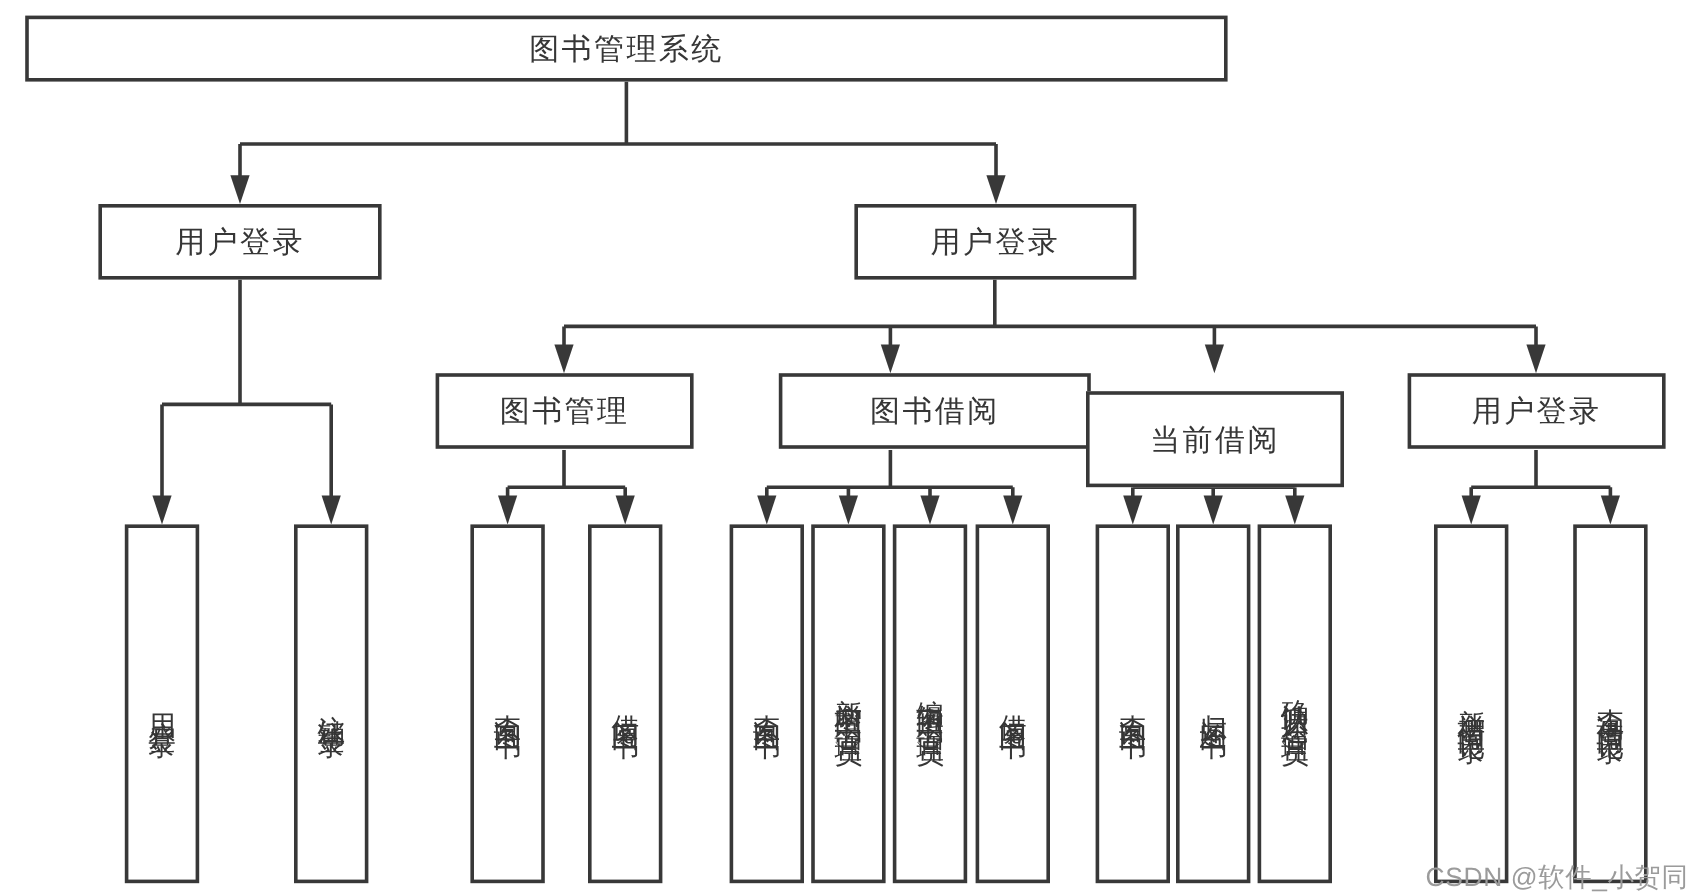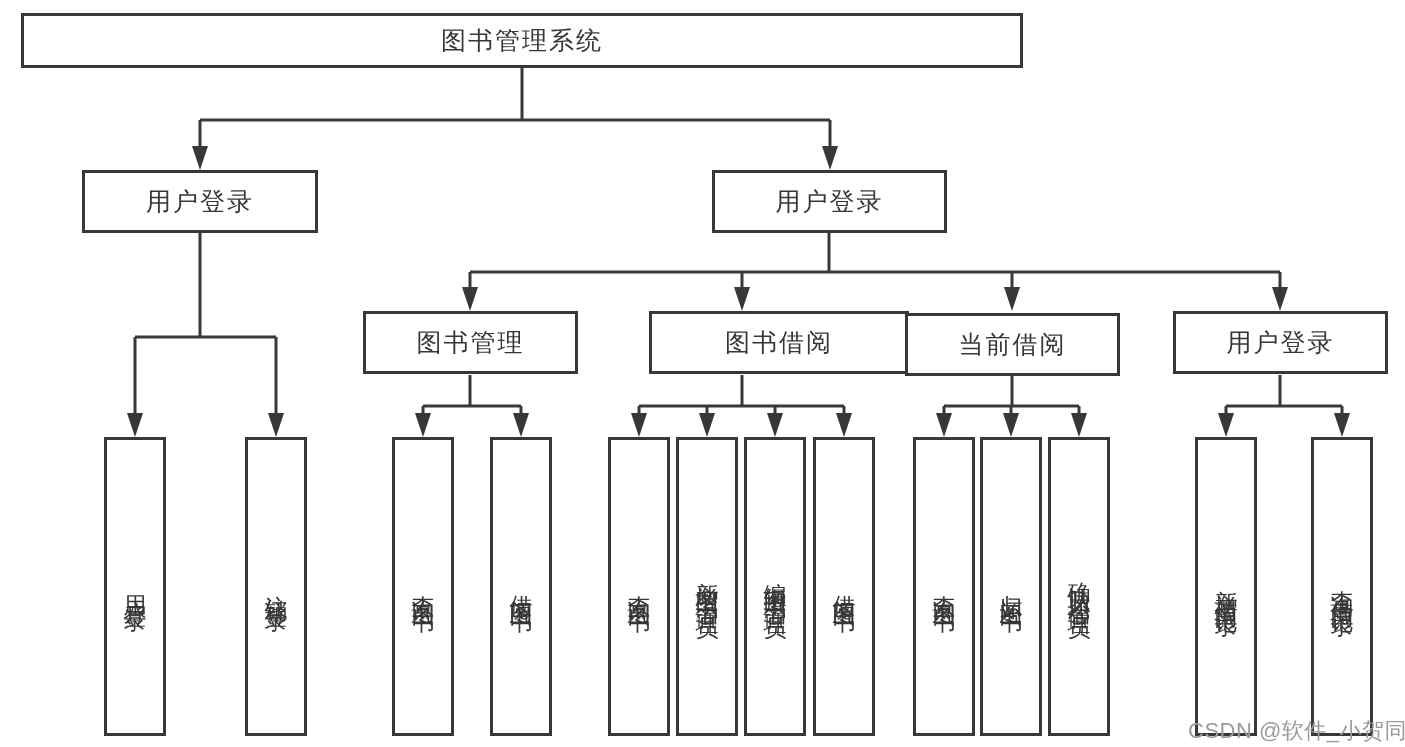--- a/index.html
+++ b/index.html
@@ -94,21 +94,21 @@
     </g>
   </svg>
 
   <div class="box root" style="left:21px;top:13px;width:1002px;height:55px">图书管理系统</div>
 
   <div class="box" style="left:82px;top:170px;width:236px;height:63px">用户登录</div>
   <div class="box" style="left:712px;top:170px;width:235px;height:63px">用户登录</div>
 
   <div class="box" style="left:363px;top:311px;width:215px;height:63px">图书管理</div>
   <div class="box" style="left:649px;top:311px;width:260px;height:63px">图书借阅</div>
-  <div class="box" style="left:905px;top:313px;width:215px;height:63px">当前借阅</div>
+  <div class="box" style="left:905px;top:326px;width:215px;height:80px">当前借阅</div>
   <div class="box" style="left:1173px;top:311px;width:215px;height:63px">用户登录</div>
 
   <div class="vbox" style="left:104px;top:437px;width:62px;height:299px">用户登录</div>
   <div class="vbox" style="left:245px;top:437px;width:62px;height:299px">注销登录</div>
 
   <div class="vbox" style="left:392px;top:437px;width:62px;height:299px">查询图书</div>
   <div class="vbox" style="left:490px;top:437px;width:62px;height:299px">借阅图书</div>
 
   <div class="vbox" style="left:608px;top:437px;width:62px;height:299px">查询图书</div>
   <div class="vbox" style="left:676px;top:437px;width:62px;height:299px">新增图书（管理员）</div>

